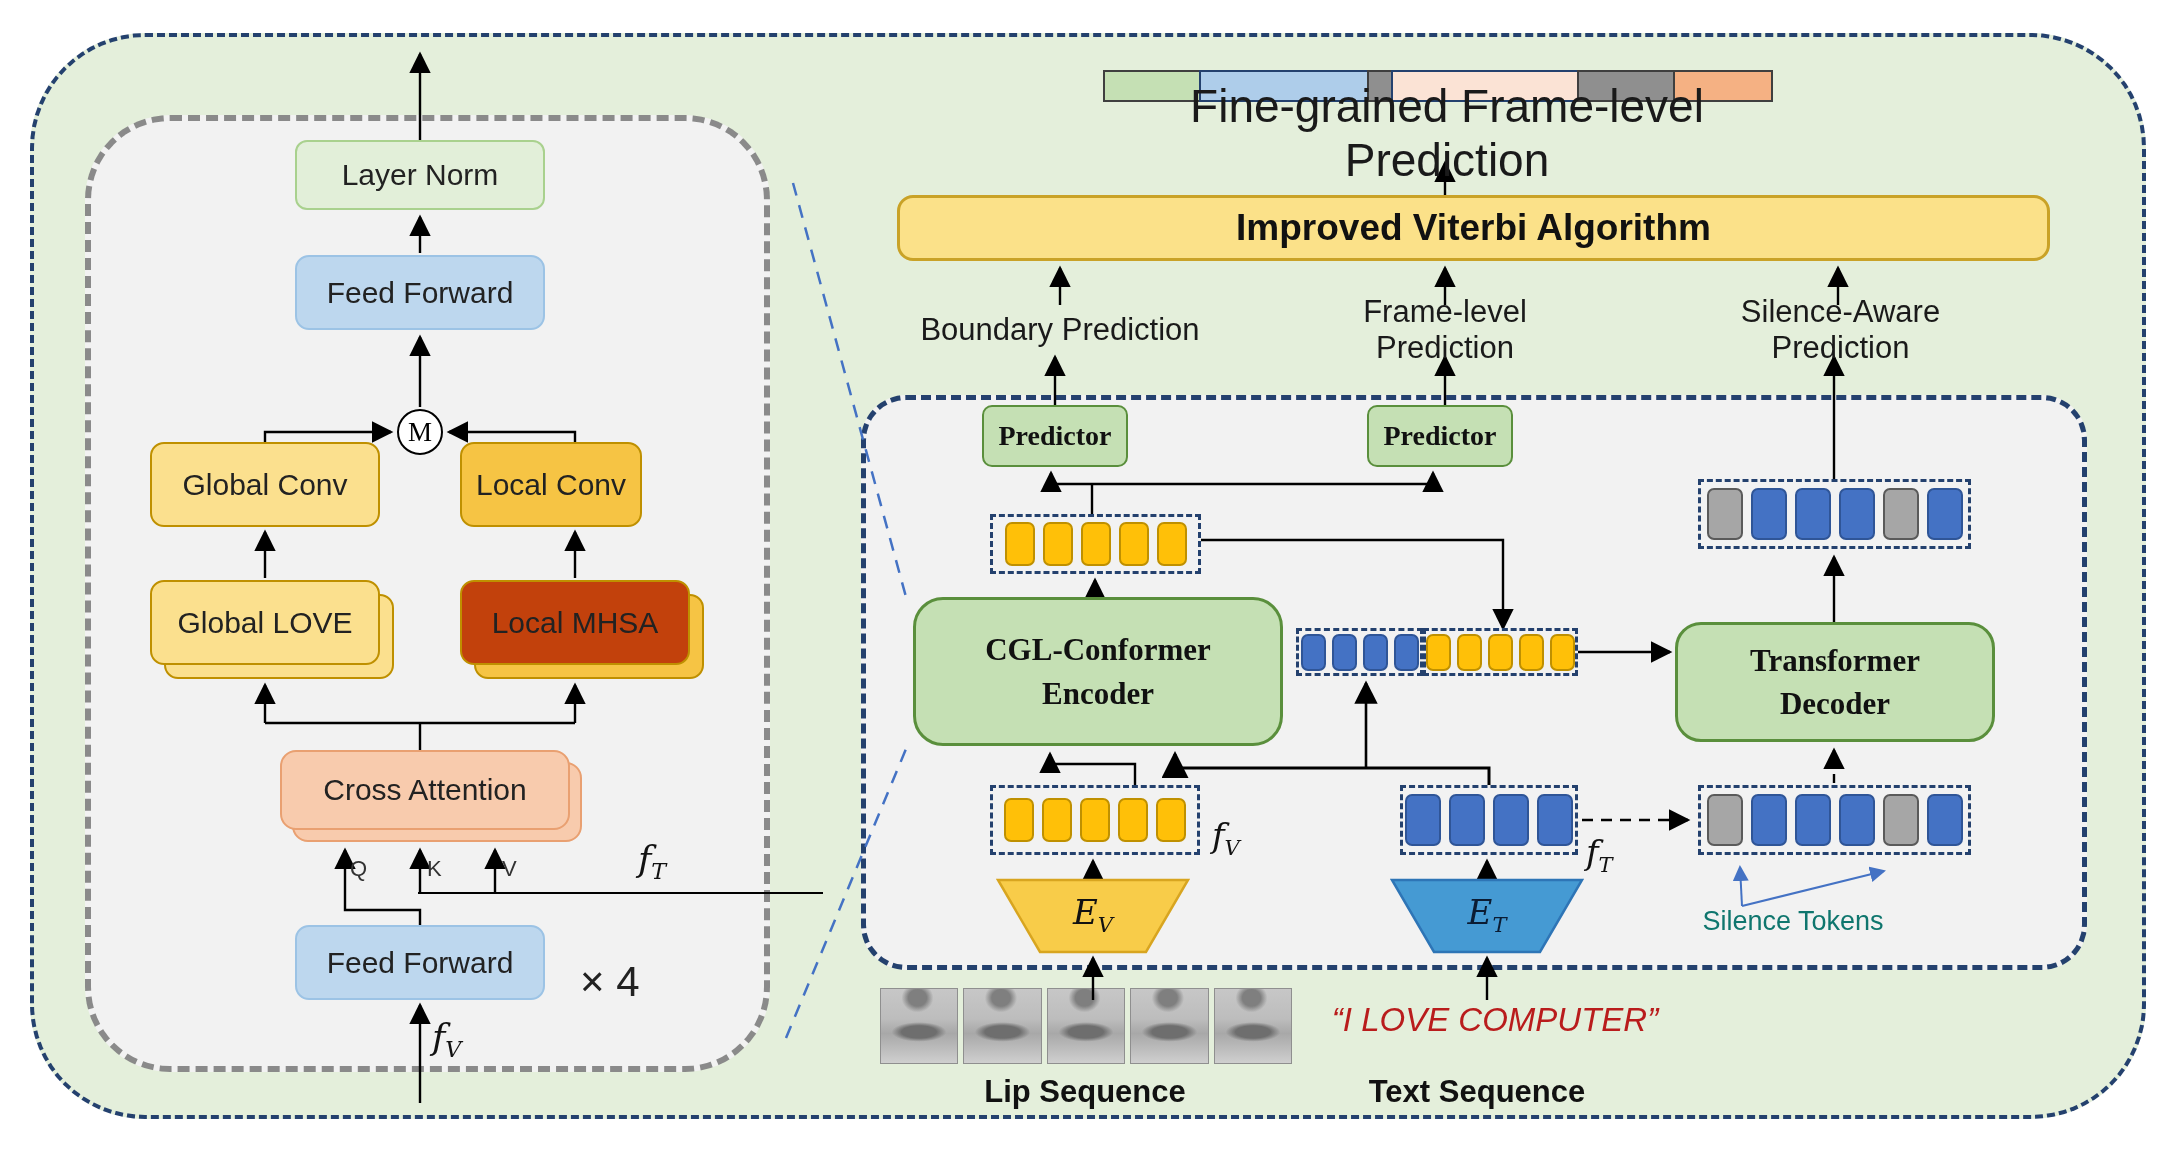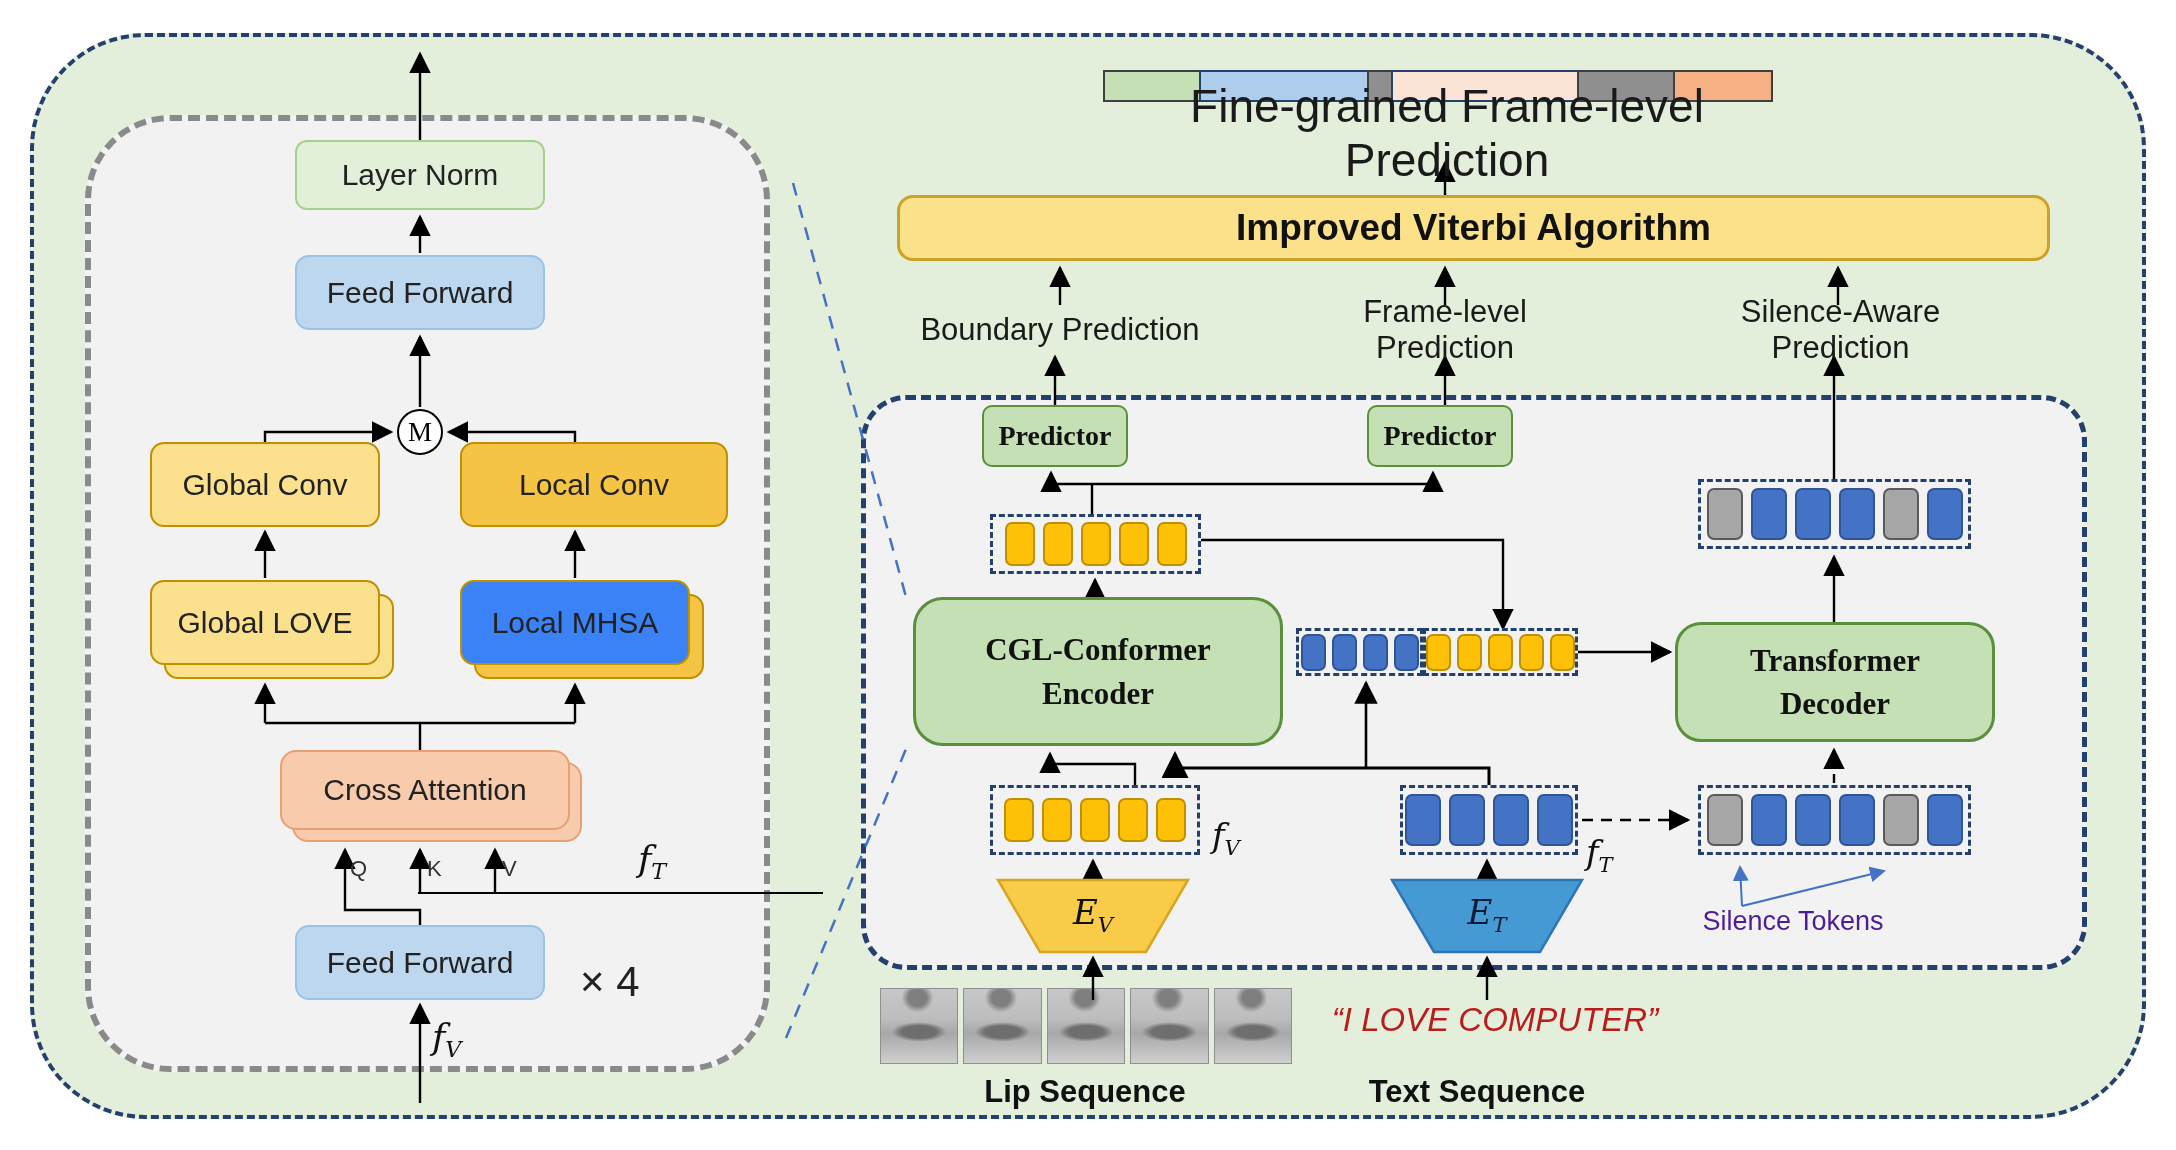--- a/index.html
+++ b/index.html
@@ -129,30 +129,30 @@
   </div>
   <div class="abs node sans" style="left:295px;top:255px;width:250px;height:75px;background:#BDD7EE;border:2.5px solid #9CC3E5;border-radius:14px;font-size:30px;color:#222;z-index:10;">
     <span>Feed Forward</span>
   </div>
   <div class="abs node" style="left:397px;top:409px;width:46px;height:46px;background:#fff;border:2.5px solid #000;border-radius:50%;font-family:'Liberation Serif',serif;font-size:27px;z-index:10;">
     <span>M</span>
   </div>
   <div class="abs node sans" style="left:150px;top:442px;width:230px;height:85px;background:#FBE08E;border:2.5px solid #BF9000;border-radius:14px;font-size:30px;color:#222;z-index:10;">
     <span>Global Conv</span>
   </div>
-  <div class="abs node sans" style="left:460px;top:442px;width:268px;height:85px;background:#F6C444;border:2.5px solid #BF9000;border-radius:14px;font-size:30px;color:#222;z-index:10;">
+  <div class="abs node sans" style="left:460px;top:442px;width:182px;height:85px;background:#F6C444;border:2.5px solid #BF9000;border-radius:14px;font-size:30px;color:#222;z-index:10;">
     <span>Local Conv</span>
   </div>
 
   <div class="abs" style="left:164px;top:594px;width:230px;height:85px;background:#FBE08E;border:2.5px solid #BF9000;border-radius:14px;z-index:9;"></div>
   <div class="abs node sans" style="left:150px;top:580px;width:230px;height:85px;background:#FBE08E;border:2.5px solid #BF9000;border-radius:14px;font-size:30px;color:#222;z-index:10;">
     <span>Global LOVE</span>
   </div>
   <div class="abs" style="left:474px;top:594px;width:230px;height:85px;background:#F6C444;border:2.5px solid #BF9000;border-radius:14px;z-index:9;"></div>
-  <div class="abs node sans" style="left:460px;top:580px;width:230px;height:85px;background:#3b82f6;border:2.5px solid #BF9000;border-radius:14px;font-size:30px;color:#222;z-index:10;">
+  <div class="abs node sans" style="left:460px;top:580px;width:230px;height:85px;background:#c2410c;border:2.5px solid #BF9000;border-radius:14px;font-size:30px;color:#222;z-index:10;">
     <span>Local MHSA</span>
   </div>
 
   <div class="abs" style="left:292px;top:762px;width:290px;height:80px;background:#F8CBAD;border:2.5px solid #E9A071;border-radius:16px;z-index:9;"></div>
   <div class="abs node sans" style="left:280px;top:750px;width:290px;height:80px;background:#F8CBAD;border:2.5px solid #E9A071;border-radius:16px;font-size:30px;color:#222;z-index:10;">
     <span>Cross Attention</span>
   </div>
 
   <div class="abs sans" style="left:350px;top:856px;font-size:22px;color:#333;z-index:12;">Q</div>
   <div class="abs sans" style="left:427px;top:856px;font-size:22px;color:#333;z-index:12;">K</div>
@@ -244,21 +244,21 @@
       <div class="token tk-md" style="background: rgb(68, 114, 196); border-color: rgb(47, 85, 151);"></div>
     </div>
 
   <div class="abs node math" style="left:1043px;top:892px;width:100px;height:44px;font-size:34px;color:#111;z-index:12;">
     <span><span>E</span><sub>V</sub></span>
   </div>
   <div class="abs node math" style="left:1437px;top:892px;width:100px;height:44px;font-size:34px;color:#0b1c33;z-index:12;">
     <span><span>E</span><sub>T</sub></span>
   </div>
 
-  <div class="abs node sans" style="left:1693px;top:903px;width:200px;height:36px;font-size:27px;color:#4c1d95;z-index:12;">Silence Tokens</div>
+  <div class="abs node sans" style="left:1693px;top:903px;width:200px;height:36px;font-size:27px;color:#0f766e;z-index:12;">Silence Tokens</div>
 
   <div class="abs" style="left:880px;top:988px;width:412px;height:74px;display:flex;gap:5px;z-index:4;">
       <div class="lip" style="width: 78px; height: 74px;"></div>
       <div class="lip" style="width: 78px; height: 74px;"></div>
       <div class="lip" style="width: 78px; height: 74px;"></div>
       <div class="lip" style="width: 78px; height: 74px;"></div>
       <div class="lip" style="width: 78px; height: 74px;"></div>
     </div>
   <div class="abs node sans" style="left:935px;top:1072px;width:300px;height:40px;font-size:31px;font-weight:bold;color:#111;z-index:12;">Lip Sequence</div>
   <div class="abs node sans" style="left:1290px;top:998px;width:410px;height:44px;font-size:33px;font-style:italic;color:#b91c1c;z-index:12;">“I LOVE COMPUTER”</div>

